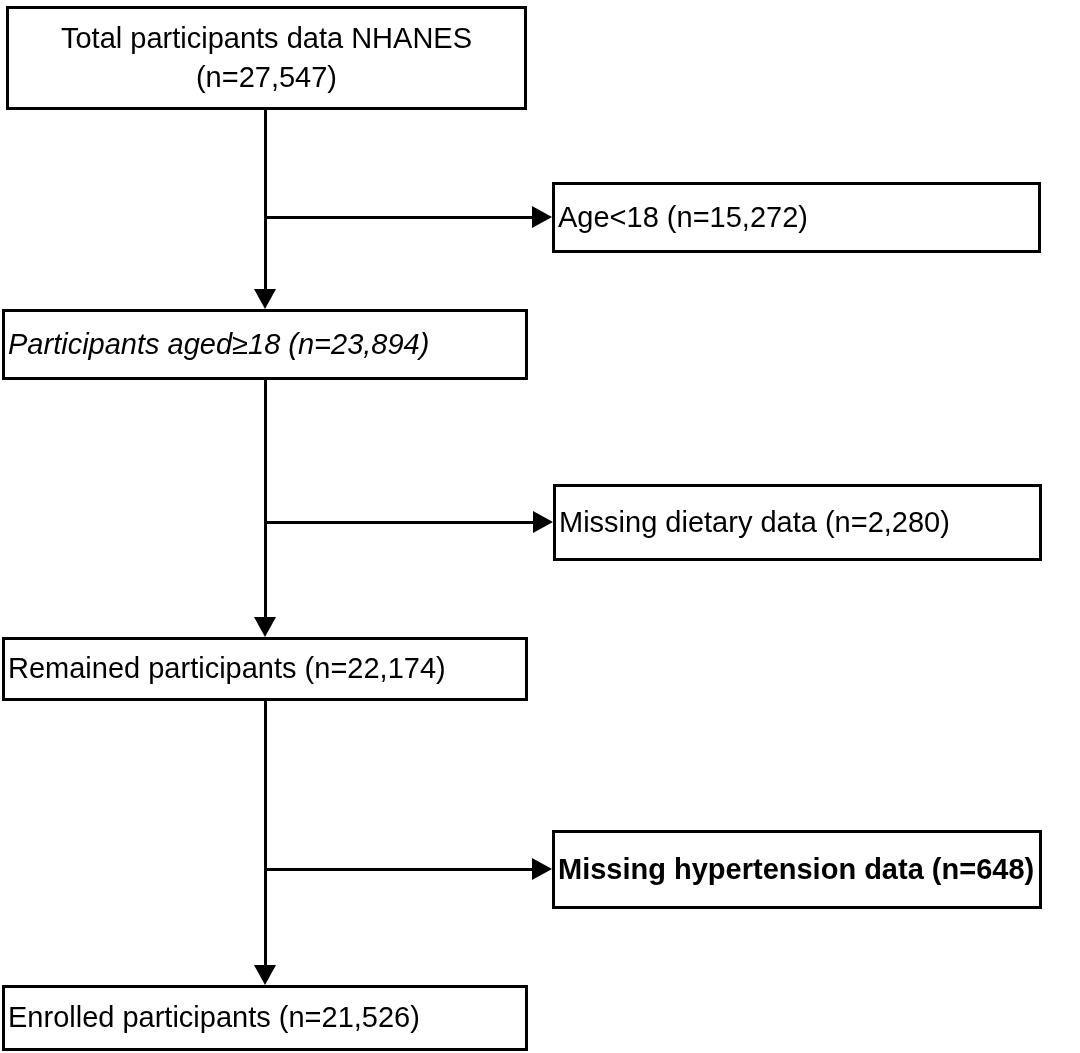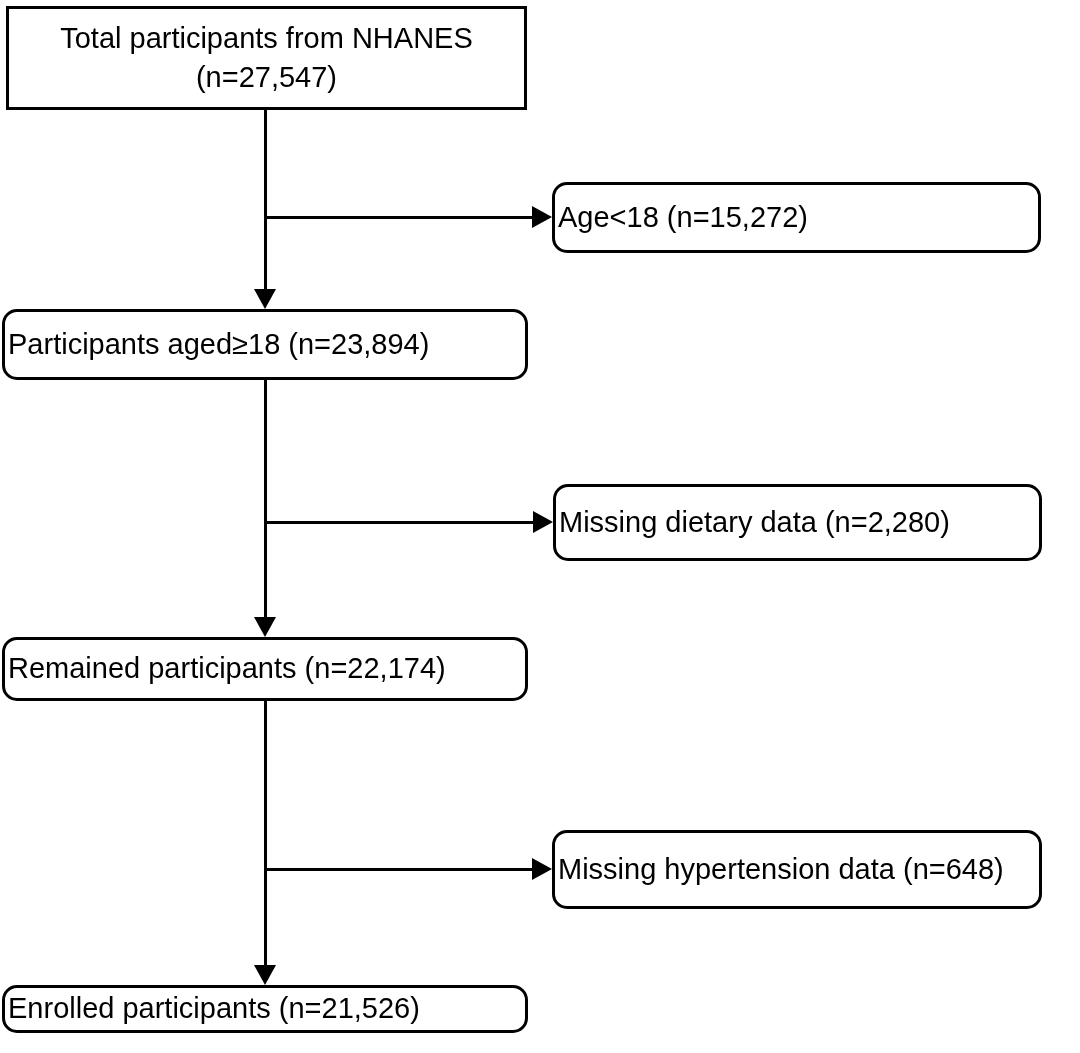--- a/index.html
+++ b/index.html
@@ -32,31 +32,30 @@
     letter-spacing: 0px;
   }
   .fbox.centered {
     justify-content: center;
     text-align: center;
   }
   .fbox.leftalign {
     justify-content: flex-start;
     text-align: left;
     padding-left: 3px;
-    border-radius: 15px;
   }
   
   .box-total      { left: 6px;   top: 6px;   width: 521px; height: 104px; }
-  .box-aged18     { left: 2px;   top: 309px; width: 526px; height: 71px; }
+  .box-aged18     { left: 2px;   top: 309px; width: 526px; height: 71px; font-style: italic; }
   .box-remained   { left: 2px;   top: 637px; width: 526px; height: 64px; }
-  .box-enrolled   { left: 2px;   top: 985px; width: 526px; height: 48px; }
+  .box-enrolled   { left: 2px;   top: 985px; width: 526px; height: 66px; }
   
   .box-excl-age   { left: 552px; top: 182px; width: 489px; height: 71px; }
   .box-excl-diet  { left: 553px; top: 484px; width: 489px; height: 77px; }
-  .box-excl-hyp   { left: 552px; top: 830px; width: 490px; height: 79px; }
+  .box-excl-hyp   { left: 552px; top: 830px; width: 490px; height: 79px; font-weight: bold; }
 
   
   .vline, .hline {
     position: absolute;
     background: #000;
   }
   .vline { width: 3px; }
   .hline { height: 3px; }
 
   .v1 { left: 264px; top: 110px; height: 183px; }
@@ -90,21 +89,21 @@
   .ar2 { left: 533px; top: 511px; }
   .ar3 { left: 532px; top: 858px; }
 </style>
 </head>
 <body>
 
 <div class="canvas">
 
   <div class="fbox centered box-total">
     <div>
-      <div>Total participants from NHANES</div>
+      <div>Total participants data NHANES</div>
       <div>(n=27,547)</div>
     </div>
   </div>
 
   <div class="fbox leftalign box-aged18">
     <span>Participants aged≥18 (n=23,894)</span>
   </div>
 
   <div class="fbox leftalign box-remained">
     <span>Remained participants (n=22,174)</span>

